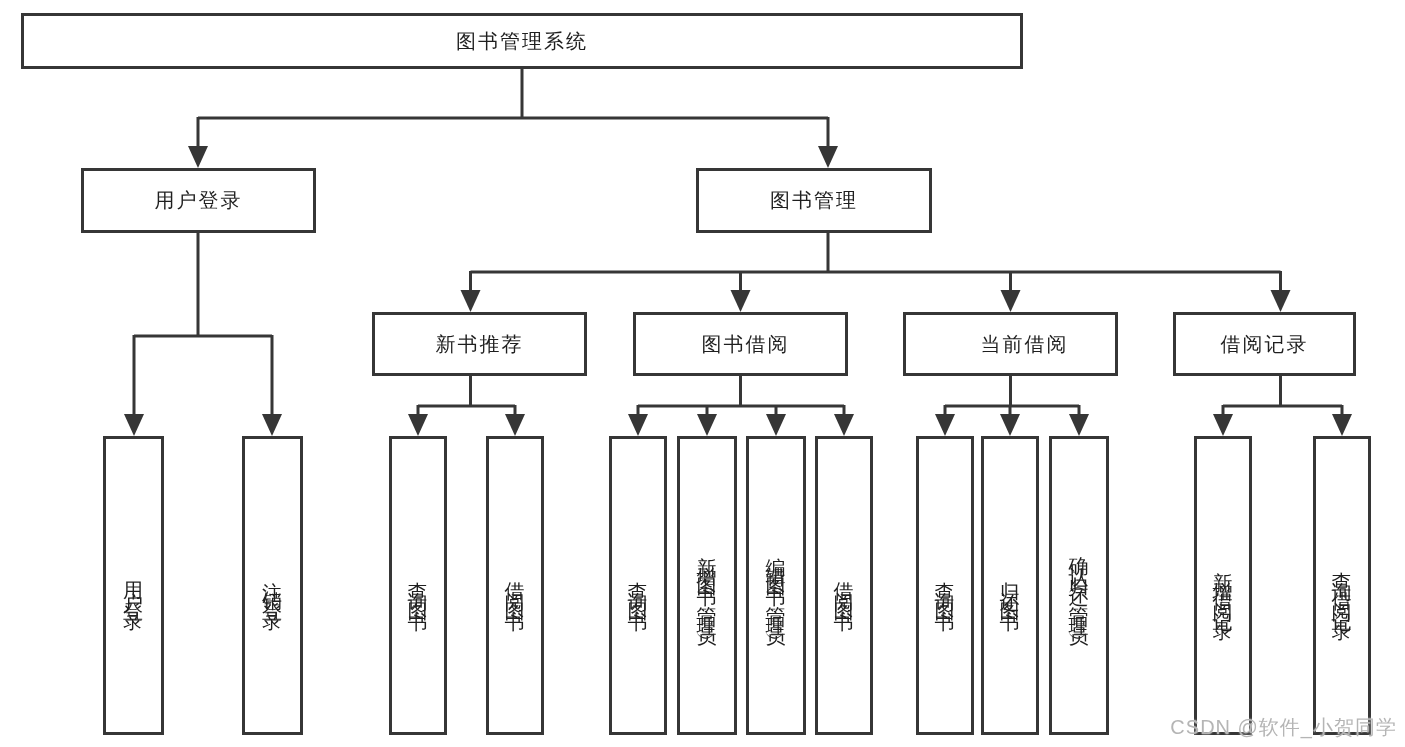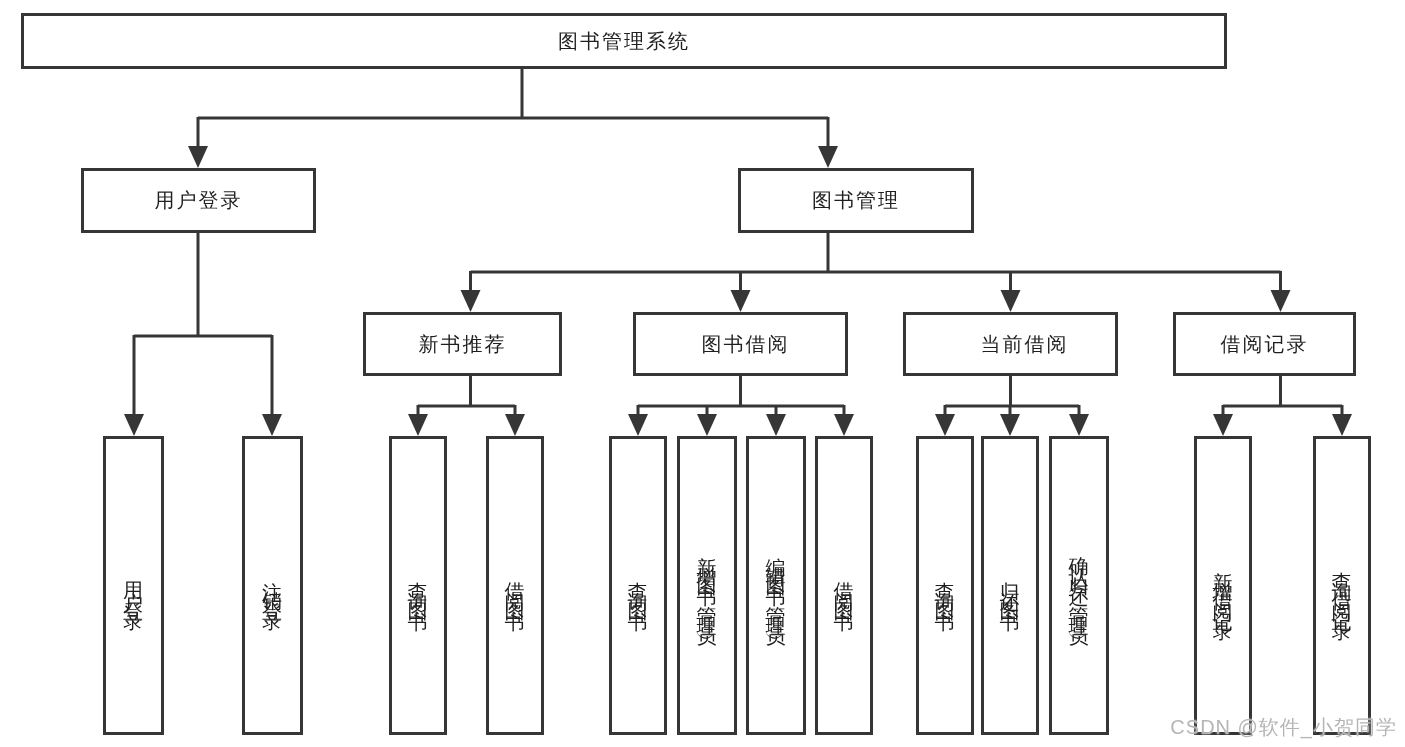--- a/index.html
+++ b/index.html
@@ -90,32 +90,32 @@
       <polygon points="766,414 786,414 776,436"></polygon>
       <polygon points="834,414 854,414 844,436"></polygon>
       <polygon points="935,414 955,414 945,436"></polygon>
       <polygon points="1000,414 1020,414 1010,436"></polygon>
       <polygon points="1069,414 1089,414 1079,436"></polygon>
       <polygon points="1213,414 1233,414 1223,436"></polygon>
       <polygon points="1332,414 1352,414 1342,436"></polygon>
     </g>
   </svg>
 
-  <div class="node hnode" style="left:21px;top:13px;width:1206px;height:56px;">
+  <div class="node hnode" style="left:21px;top:13px;width:1002px;height:56px;">
     <span>图书管理系统</span>
   </div>
 
   <div class="node hnode" style="left:81px;top:168px;width:235px;height:65px;">
     <span>用户登录</span>
   </div>
-  <div class="node hnode" style="left:738px;top:168px;width:236px;height:65px;text-align:right;">
+  <div class="node hnode" style="left:696px;top:168px;width:236px;height:65px;text-align:right;">
     <span>图书管理</span>
   </div>
 
-  <div class="node hnode" style="left:363px;top:312px;width:199px;height:64px;">
+  <div class="node hnode" style="left:372px;top:312px;width:215px;height:64px;">
     <span>新书推荐</span>
   </div>
   <div class="node hnode" style="left:633px;top:312px;width:215px;height:64px;padding-left:10px;">
     <span>图书借阅</span>
   </div>
   <div class="node hnode" style="left:903px;top:312px;width:215px;height:64px;padding-left:28px;">
     <span>当前借阅</span>
   </div>
   <div class="node hnode" style="left:1173px;top:312px;width:183px;height:64px;">
     <span>借阅记录</span>

